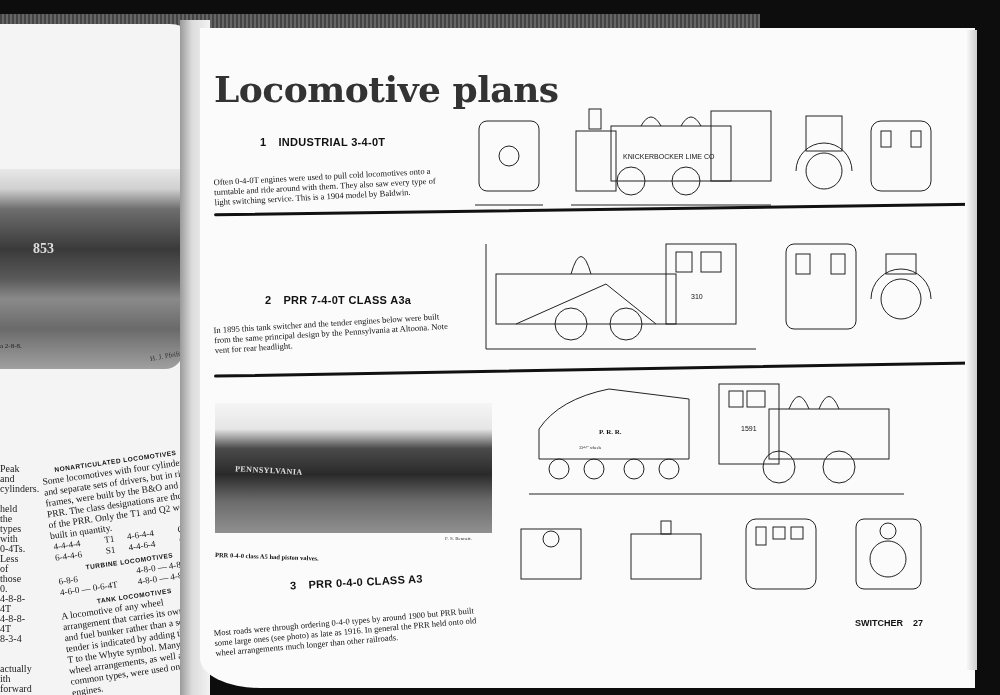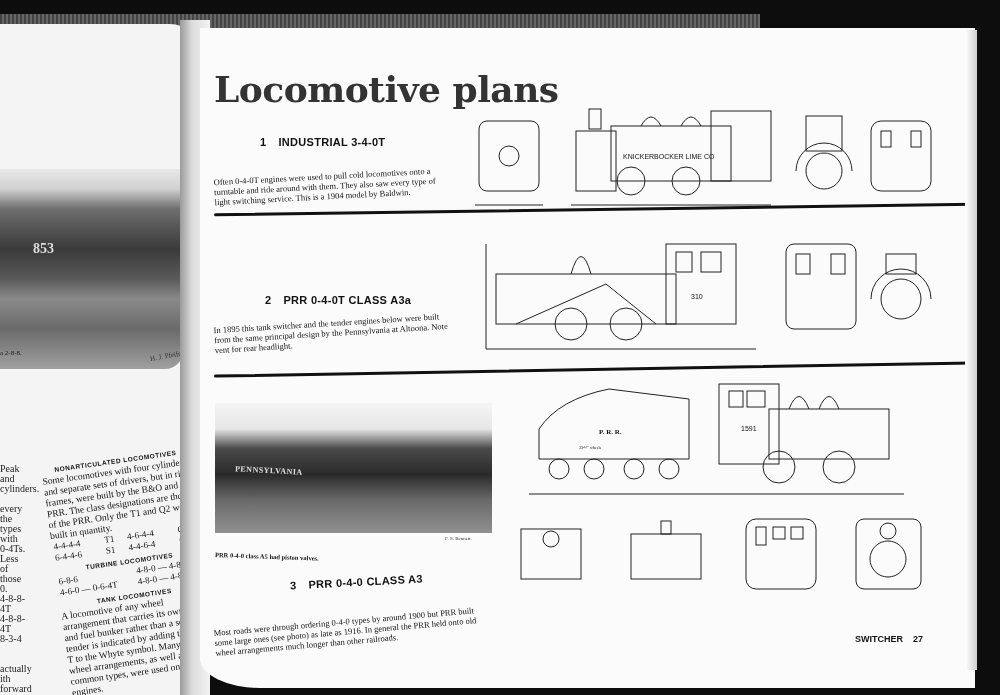--- a/index.html
+++ b/index.html
@@ -3,60 +3,60 @@
 <meta charset="utf-8">
 <style>
   html,body{margin:0;padding:0;}
   body{width:1000px;height:695px;background:#0d0d0d;position:relative;overflow:hidden;font-family:"Liberation Serif",serif;}
   .spine{position:absolute;left:180px;top:20px;width:30px;height:680px;background:linear-gradient(90deg,#9a9a9a,#dcdcdc 40%,#f2f2f2);}
   .top-band{position:absolute;left:0;top:14px;width:760px;height:14px;background:repeating-linear-gradient(90deg,#444 0 2px,#666 2px 4px);}
   .left-page{position:absolute;left:0;top:24px;width:200px;height:690px;background:#f4f4f4;border-top-right-radius:30px;overflow:hidden;}
   .left-page .photo{position:absolute;left:0;top:145px;width:183px;height:200px;background:linear-gradient(180deg,#e8e8e8 0%,#d0d0d0 10%,#6e6e6e 20%,#3a3a3a 40%,#5a5a5a 55%,#8a8a8a 65%,#6a6a6a 80%,#a0a0a0 100%);border-bottom-right-radius:18px;}
   .left-page .photo .num{position:absolute;left:33px;top:72px;color:#ddd;font:bold 14px "Liberation Serif",serif;}
   .left-page .credit{position:absolute;left:150px;top:328px;font-size:7px;color:#333;transform:rotate(-10deg);}
-  .left-page .cap{position:absolute;left:0;top:325px;font-size:7px;color:#222;text-align:right;}
+  .left-page .cap{position:absolute;left:0;top:318px;font-size:7px;color:#222;text-align:right;}
   .lp-text{position:absolute;left:40px;top:440px;width:150px;font-size:9.5px;line-height:11px;color:#111;transform:rotate(-8deg);transform-origin:left top;}
   .lp-text h4{margin:4px 0 2px;font:bold 6.5px "Liberation Sans",sans-serif;letter-spacing:.5px;text-align:center;}
   .lp-text p{margin:0;}
   .lp-text table{font-size:9px;border-collapse:collapse;width:100%;}
   .lp-text td{padding:0 2px;}
   .lp-edge{position:absolute;left:0;top:440px;width:28px;font-size:10px;line-height:10px;color:#222;}
   .right-page{position:absolute;left:200px;top:28px;width:775px;height:660px;background:#fbfbfb;border-bottom-left-radius:60px 30px;}
   .right-edge{position:absolute;left:965px;top:30px;width:12px;height:640px;background:linear-gradient(90deg,#fff,#cfcfcf);}
   .title{position:absolute;left:14px;top:40px;font:bold 36px "DejaVu Serif",serif;color:#333;letter-spacing:-.5px;}
   .sec-head{position:absolute;font:bold 11px "Liberation Sans",sans-serif;color:#111;letter-spacing:.3px;}
   .sec-head .n{margin-right:12px;}
   .sec-text{position:absolute;font-size:8.5px;line-height:10px;color:#111;width:235px;}
   .rule{position:absolute;height:3px;background:#111;border-radius:2px;}
   .drawing{position:absolute;border:1px solid transparent;}
   .drawing svg{width:100%;height:100%;}
   .photo2{position:absolute;left:15px;top:375px;width:277px;height:130px;background:linear-gradient(180deg,#f5f5f5 0%,#e6e6e6 20%,#4a4a4a 35%,#2a2a2a 55%,#6a6a6a 75%,#909090 100%);}
   .photo2 .pn{position:absolute;left:20px;top:63px;font:bold 8px "Liberation Serif",serif;color:#e0e0e0;letter-spacing:.5px;transform:rotate(3deg);}
   .photo-credit{position:absolute;left:245px;top:508px;font-size:5px;color:#333;}
   .photo-cap{position:absolute;left:15px;top:523px;font:bold 6.5px "Liberation Serif",serif;color:#111;transform:rotate(2deg);transform-origin:left;}
-  .footer{position:absolute;left:655px;top:590px;font:bold 9px "Liberation Sans",sans-serif;color:#111;margin-top:16px;}
+  .footer{position:absolute;left:655px;top:590px;font:bold 9px "Liberation Sans",sans-serif;color:#111;}
   .footer .pg{margin-left:10px;}
 </style>
 </head>
 <body>
 
 <div class="top-band"></div>
 
 <div class="left-page">
   <div class="photo">
     <span class="num">853</span>
   </div>
   <div class="credit">H. J. Pfeifer</div>
   <div class="cap">a 2-8-8.</div>
 
   <div class="lp-edge">
     <div>Peak and</div>
     <div>cylinders.</div>
     <div style="height:10px"></div>
-    <div>every the</div>
+    <div>held the</div>
     <div>types with</div>
     <div>0-4Ts. Less</div>
     <div>of those</div>
     <div>0.</div>
     <div>4-8-8-4T</div>
     <div>4-8-8-4T</div>
     <div>8-3-4</div>
     <div style="height:20px"></div>
     <div>actually</div>
     <div>ith forward</div>
@@ -134,21 +134,21 @@
 
       <rect x="400" y="20" width="60" height="70" rx="10"></rect>
       <rect x="410" y="30" width="10" height="16"></rect>
         <rect x="440" y="30" width="10" height="16"></rect>
     </svg>
   </div>
 
   <div class="rule" style="left:14px;top:180px;width:760px;transform:rotate(-0.8deg);"></div>
 
   <div class="sec-head" style="left:65px;top:266px;">
-    <span class="n">2</span><span>PRR 0-4-0T CLASS A3a</span>
+    <span class="n">2</span><span>PRR 7-4-0T CLASS A3a</span>
   </div>
   <div class="sec-text" style="left:14px;top:290px;transform:rotate(-3.5deg);">In 1895 this tank switcher and the tender engines below were built from the same principal design by the Pennsylvania at Altoona. Note vent for rear headlight.</div>
 
   <div class="drawing" style="left:265px;top:195px;width:500px;height:135px;">
     <svg viewBox="0 0 500 135" fill="none" stroke="#222" stroke-width="1">
       <rect x="30" y="50" width="180" height="50"></rect>
       <rect x="200" y="20" width="70" height="80"></rect>
       <rect x="210" y="28" width="16" height="20"></rect>
         <rect x="235" y="28" width="20" height="20"></rect>
       <path d="M105 50 q10 -35 20 0"></path>

